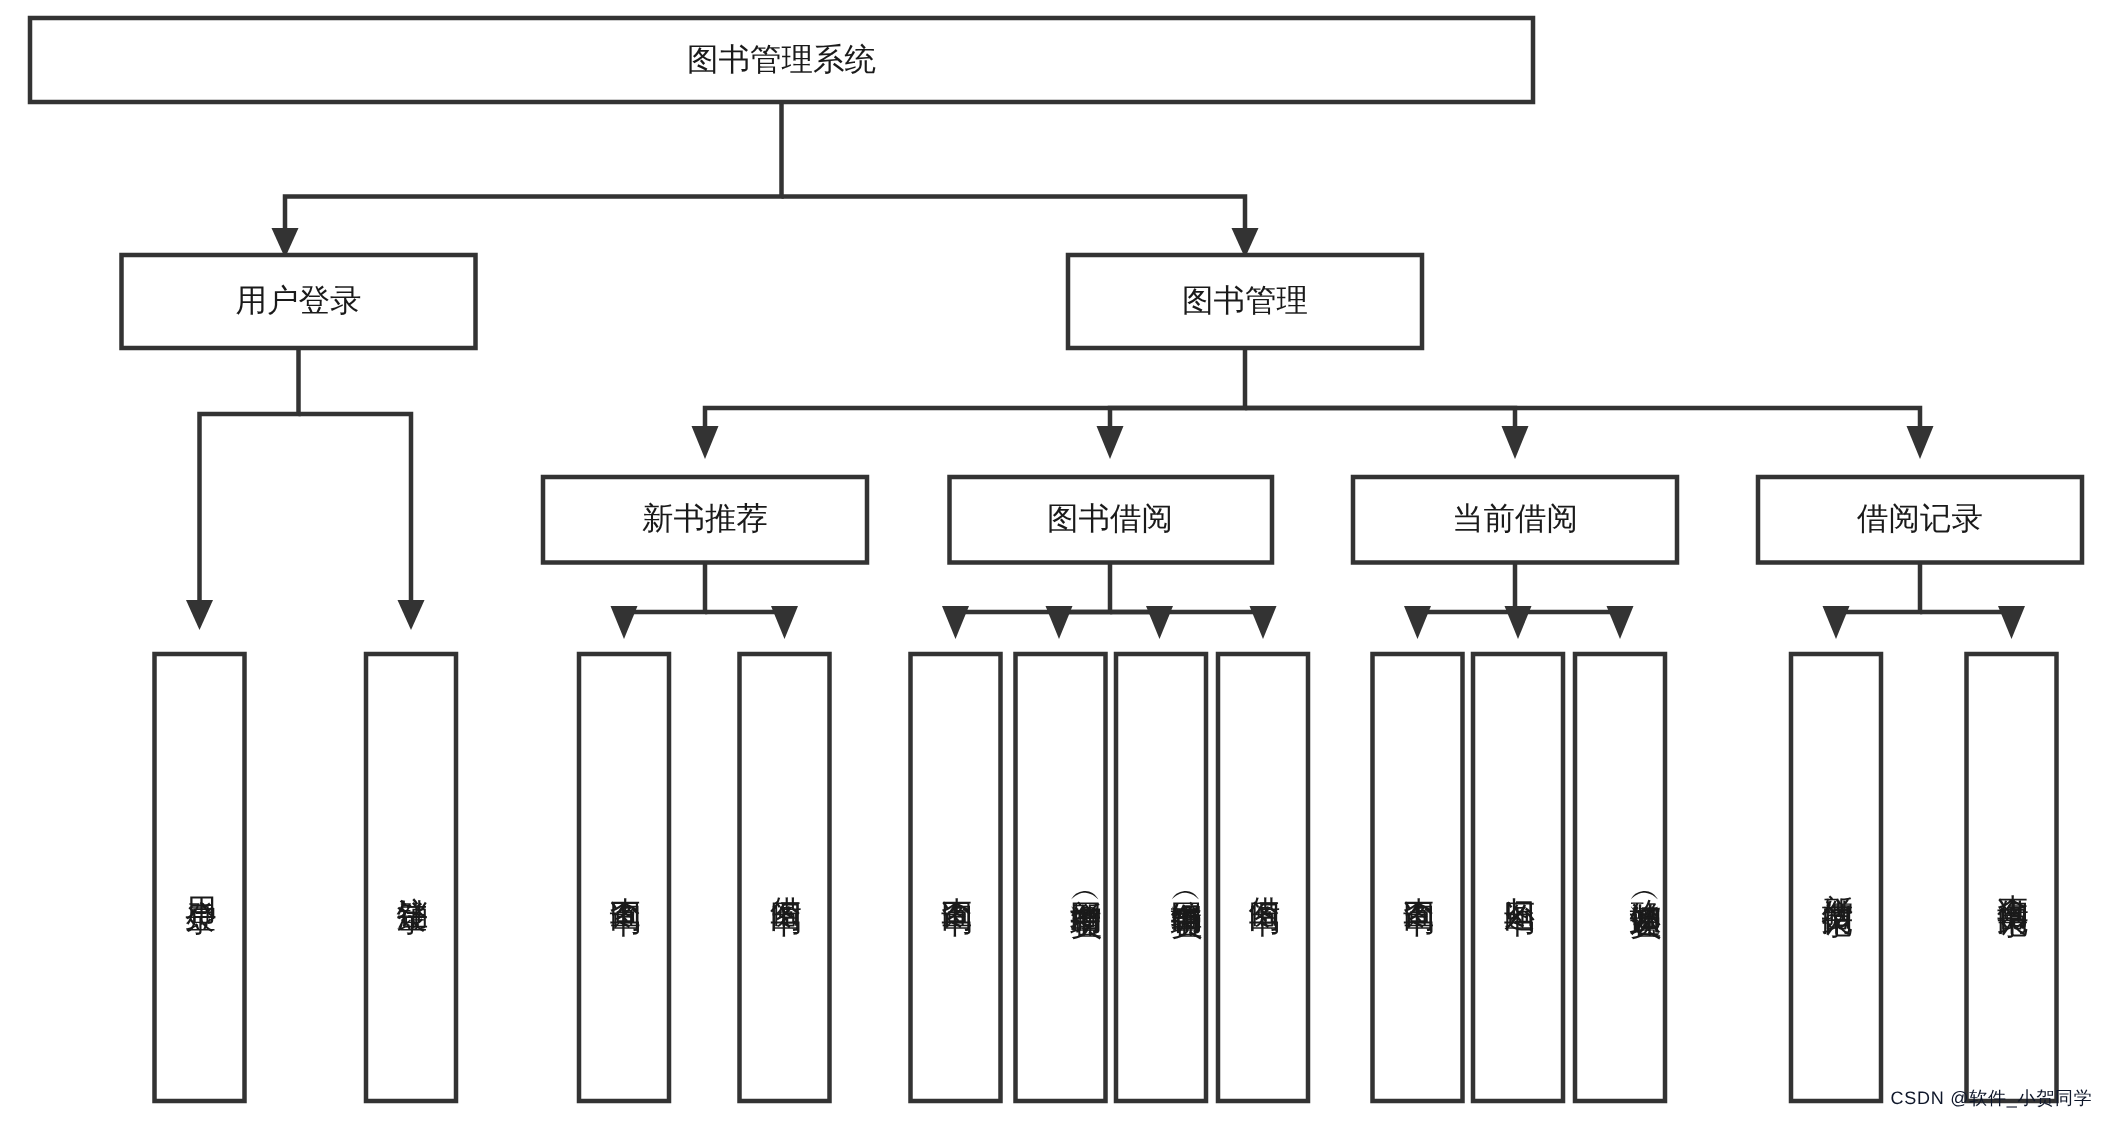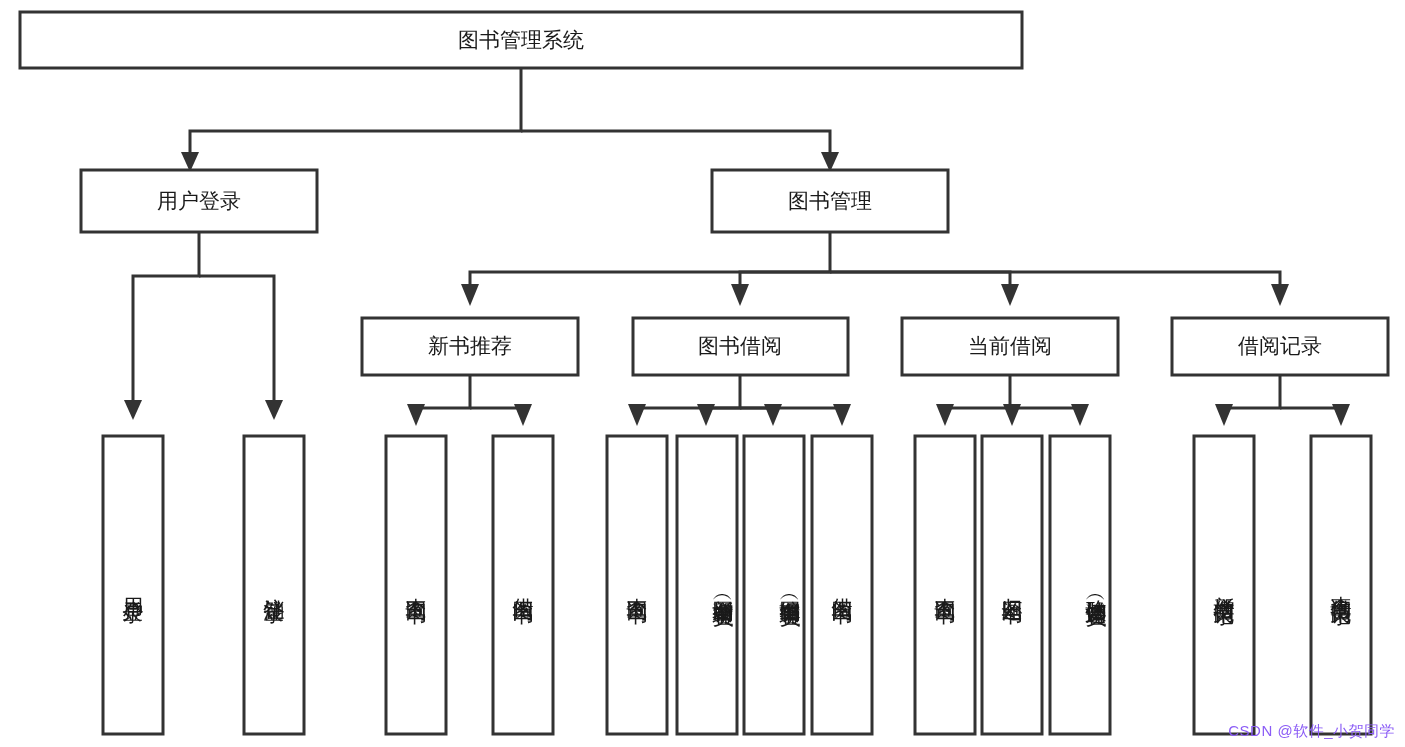--- a/index.html
+++ b/index.html
@@ -45,22 +45,22 @@
   }
   .arrow-head {
     fill: #333333;
     stroke: none;
   }
   .watermark {
     position: absolute;
     right: 10px;
     bottom: 6px;
     font-family: "Liberation Sans", "DejaVu Sans", sans-serif;
-    font-size: 15px;
-    color: #8b5cf6;
+    font-size: 12px;
+    color: #0f172a;
     white-space: nowrap;
     letter-spacing: 0.5px;
   }
 </style>
 </head>
 <body>
 
 <div id="chart-root">
 
   <svg id="flow" viewBox="0 0 1405 747" xmlns="http://www.w3.org/2000/svg">

